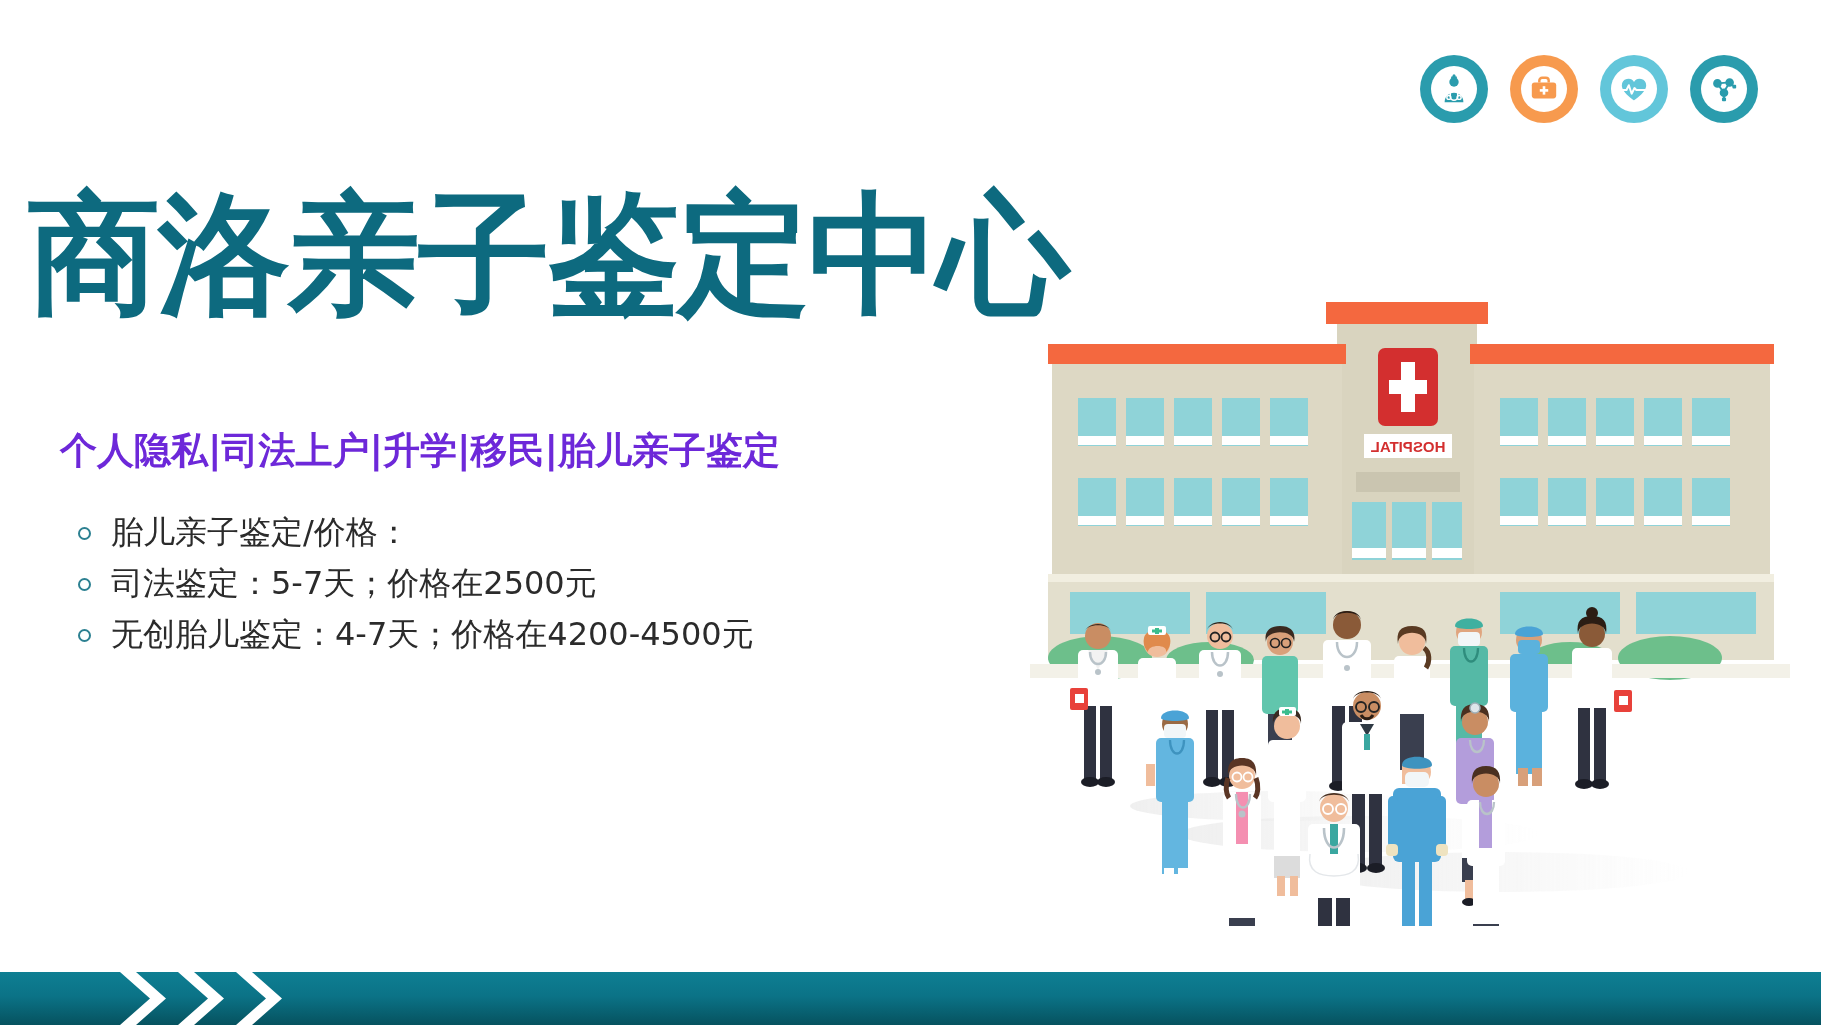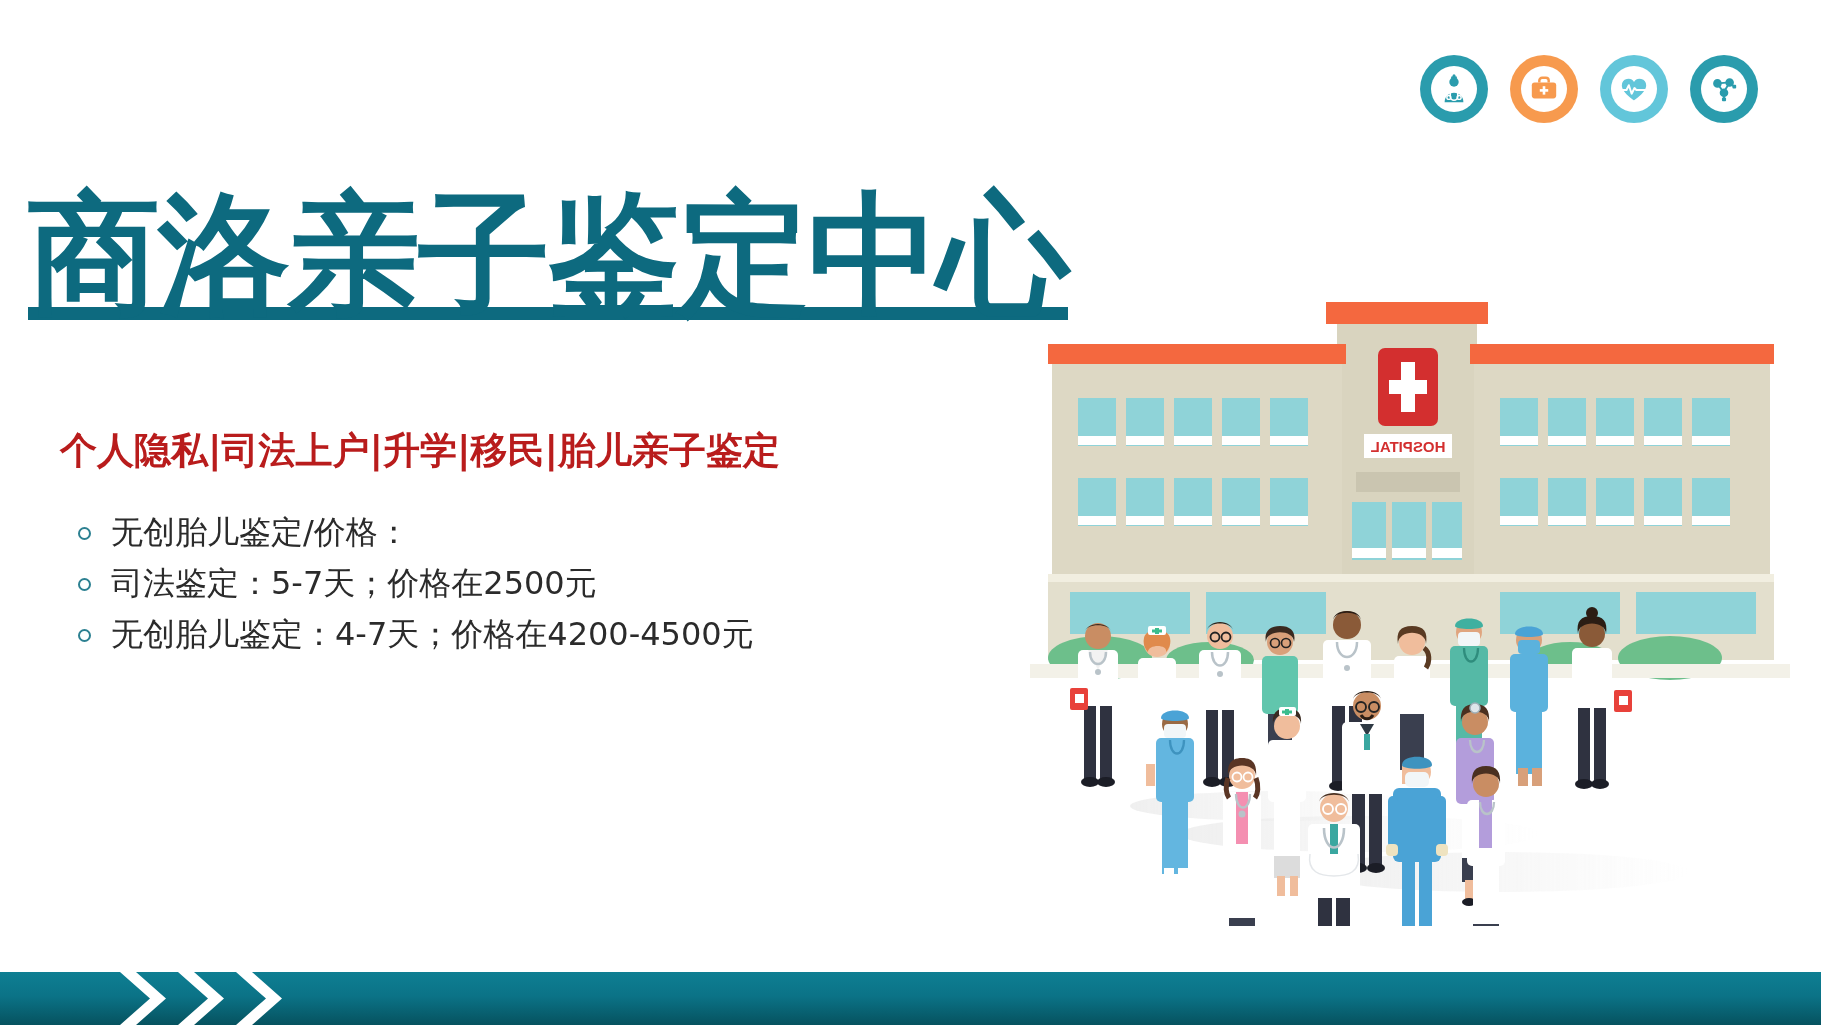--- a/index.html
+++ b/index.html
@@ -22,27 +22,26 @@
 
   
   .title {
     position:absolute; left:28px; top:188px;
     font-size:132px; line-height:1.0;
     font-weight:700;
     color:#0d6a7f;
     letter-spacing:-2px;
     white-space:nowrap;
     font-family:"DejaVu Sans","Liberation Sans",sans-serif;
-    text-decoration:underline;
   }
 
   
   .subtitle {
     position:absolute; left:60px; top:426px;
-    font-size:37px; font-weight:700; color:#b91c1c;
+    font-size:37px; font-weight:700; color:#6d28d9;
     letter-spacing:0px; white-space:nowrap;
     font-family:"DejaVu Sans","Liberation Sans",sans-serif;
   }
 
   
   .bullets { position:absolute; left:78px; top:512px; }
   .bullet-row { display:flex; align-items:center; height:42px; margin-bottom:9px; }
   .bullet-mark {
     width:13px; height:13px; border:2px solid #2c8091; border-radius:50%;
     margin-right:20px; flex:0 0 auto;
@@ -126,21 +125,21 @@
 
   </div>
 
   <div class="title">商洛亲子鉴定中心</div>
 
   <div class="subtitle">个人隐私|司法上户|升学|移民|胎儿亲子鉴定</div>
 
   <div class="bullets">
     <div class="bullet-row">
       <span class="bullet-mark"></span>
-      <span class="bullet-text">无创胎儿鉴定/价格：</span>
+      <span class="bullet-text">胎儿亲子鉴定/价格：</span>
     </div>
     <div class="bullet-row">
       <span class="bullet-mark"></span>
       <span class="bullet-text">司法鉴定：5-7天；价格在2500元</span>
     </div>
     <div class="bullet-row">
       <span class="bullet-mark"></span>
       <span class="bullet-text">无创胎儿鉴定：4-7天；价格在4200-4500元</span>
     </div>
   </div>

